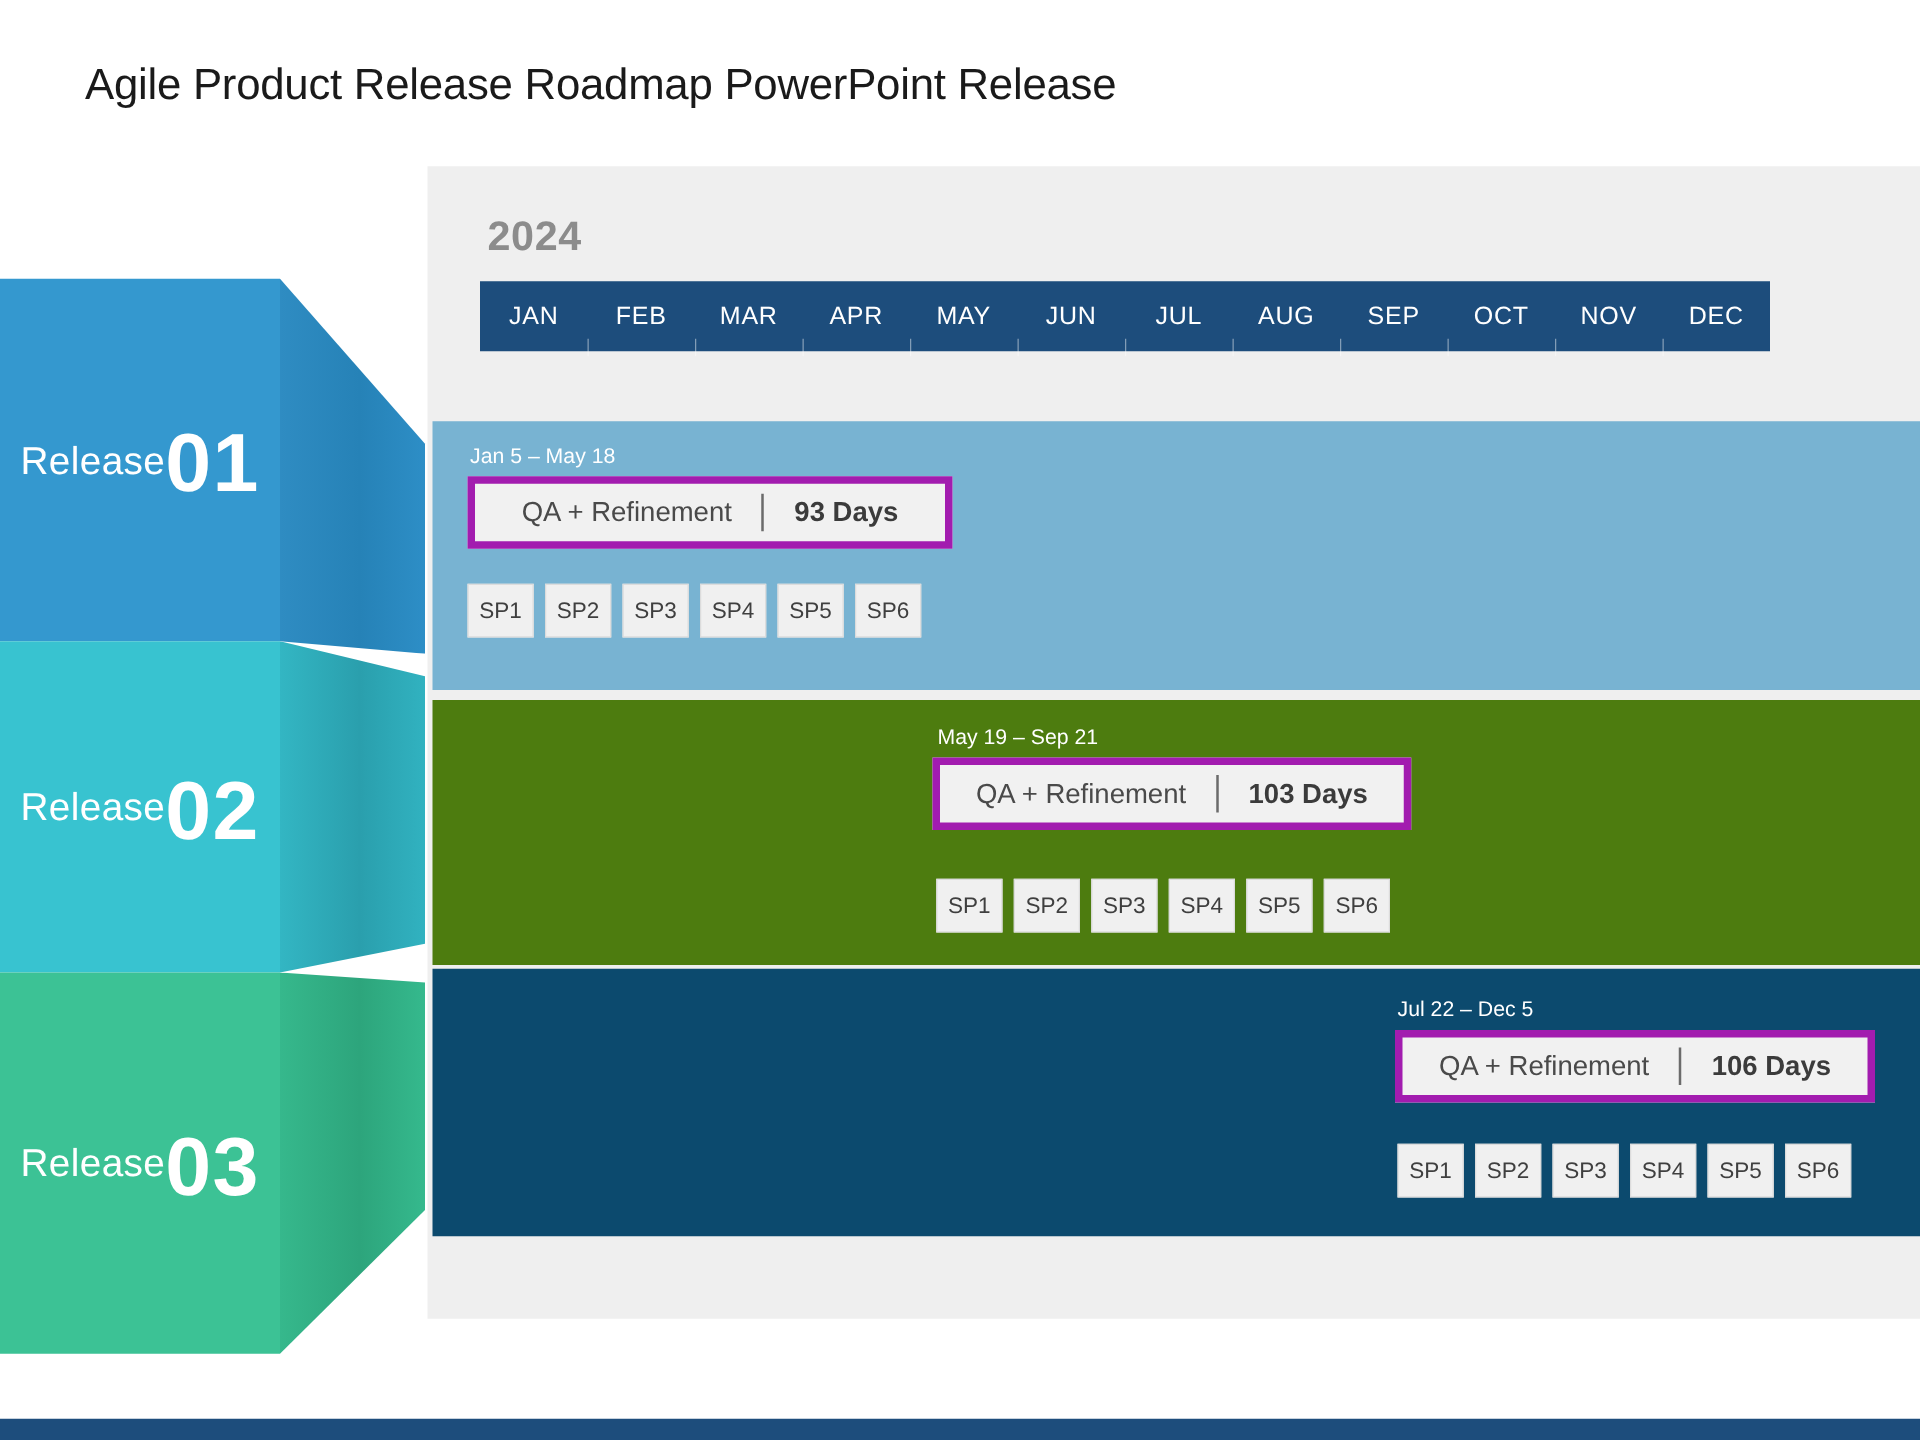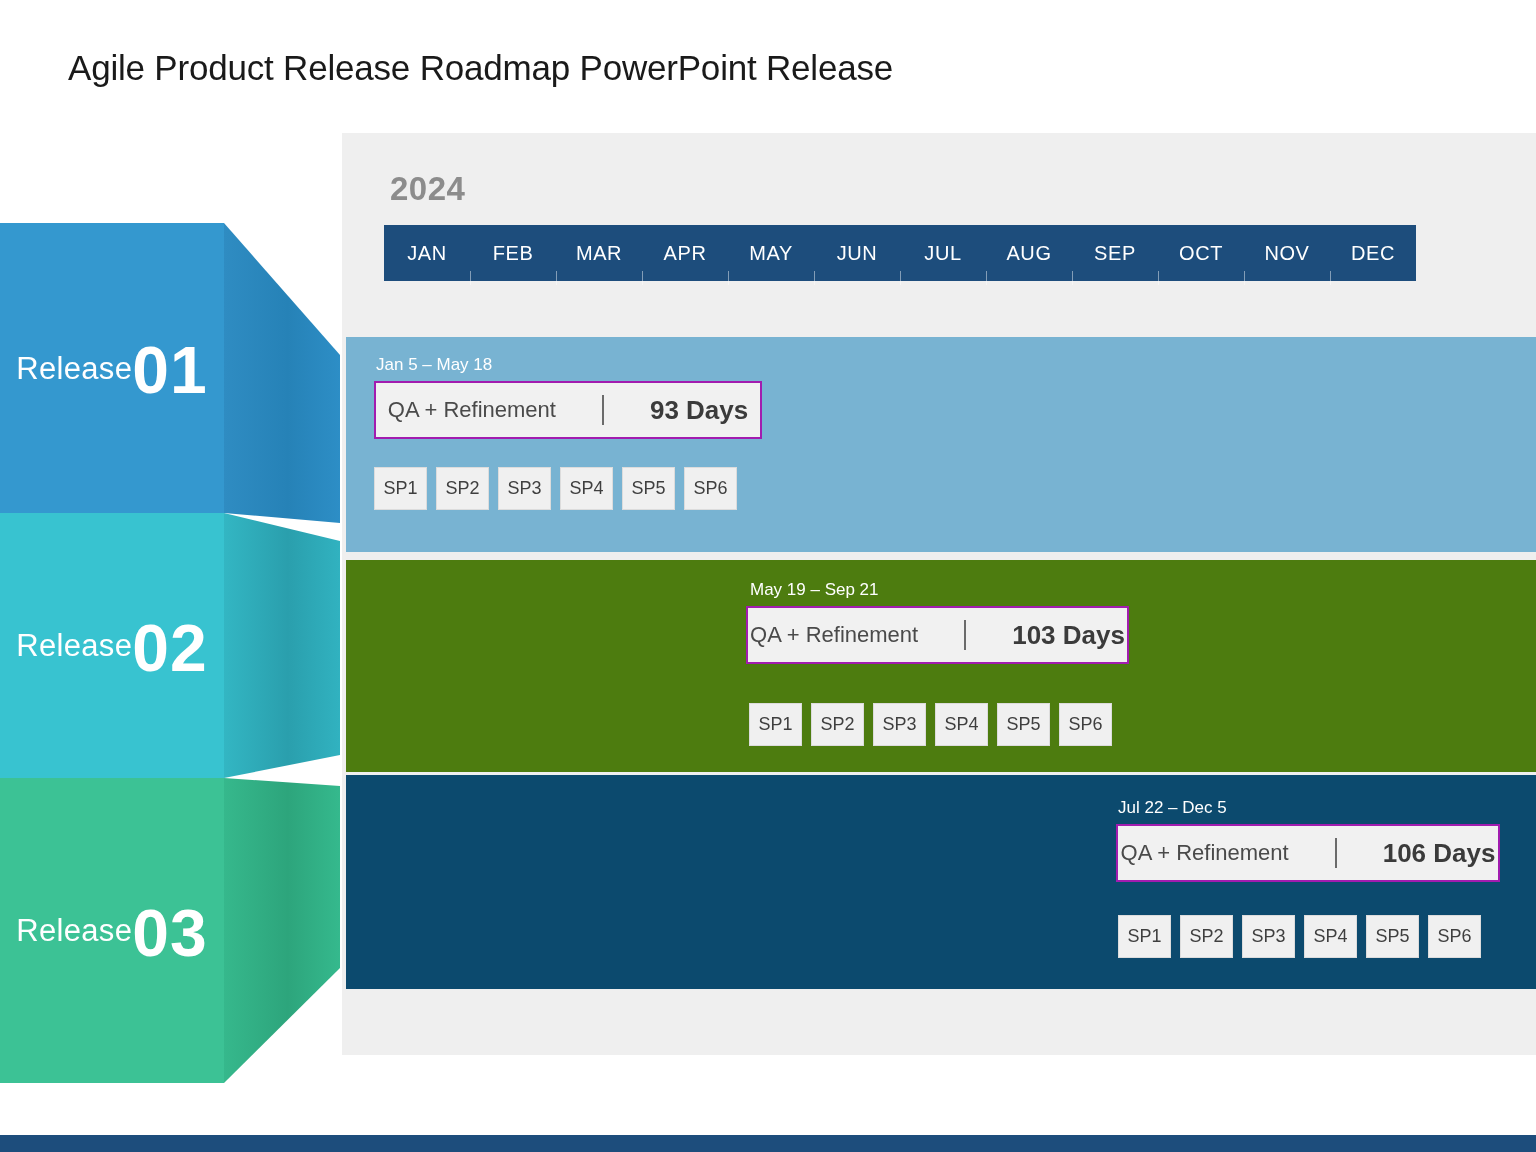--- a/index.html
+++ b/index.html
@@ -94,44 +94,43 @@
     position: absolute;
     color: #ffffff;
     font-size: 17px;
     font-weight: 400;
     white-space: nowrap;
   }
 
   .qa-box {
     position: absolute;
     background: #f1f1f1;
-    border: 2px solid #a21caf;
+    border: 6px solid #a21caf;
     height: 58px;
     display: flex;
     align-items: center;
     justify-content: center;
     padding: 0 22px;
     box-sizing: border-box;
-    gap: 22px;
   }
   .qa-label {
     font-size: 22px;
     color: #4a4a4a;
     font-weight: 400;
     white-space: nowrap;
   }
   .qa-divider {
     width: 2px;
     height: 30px;
     background: #6b6b6b;
     margin: 0 24px;
     flex: 0 0 auto;
   }
   .qa-days {
-    font-size: 26px;
+    font-size: 22px;
     color: #3b3b3b;
     font-weight: 700;
     white-space: nowrap;
   }
 
   .sprint-row {
     position: absolute;
     display: flex;
     gap: 9px;
   }

